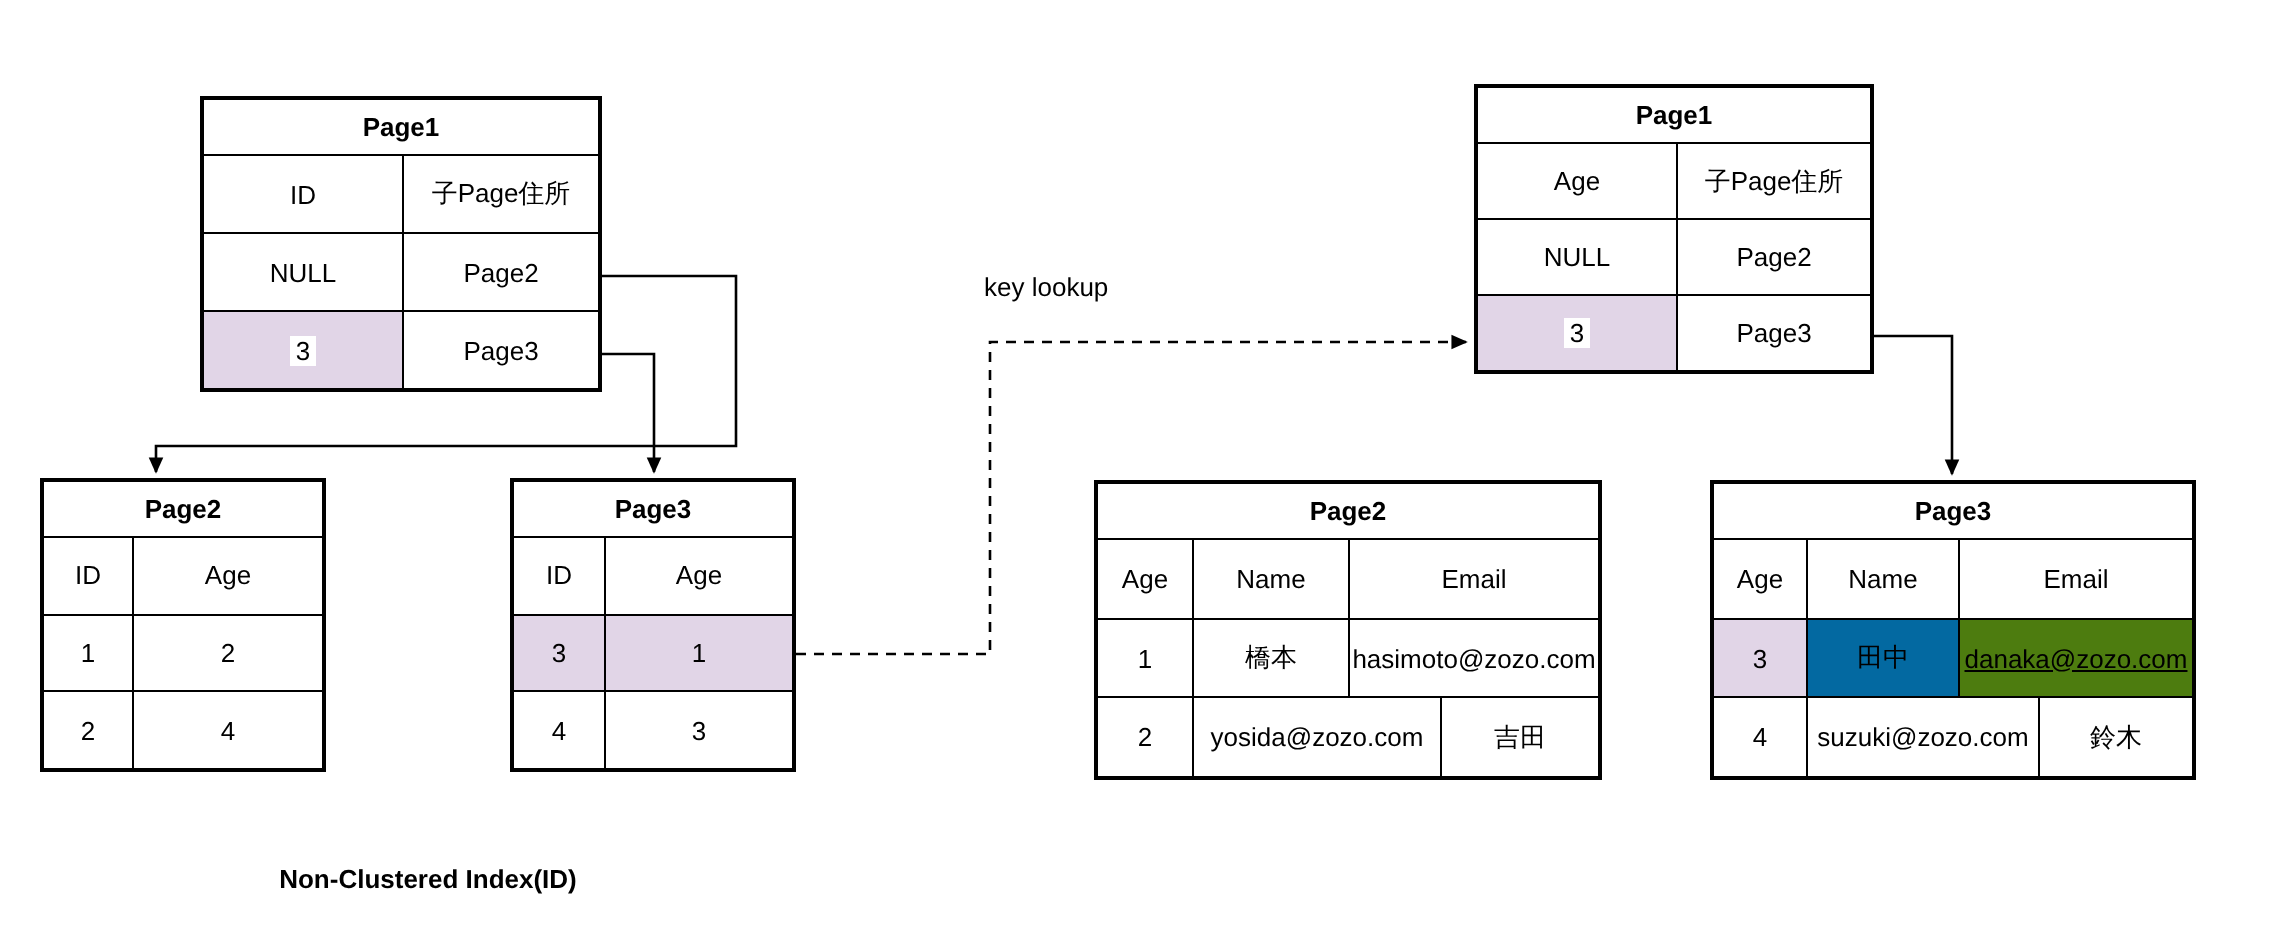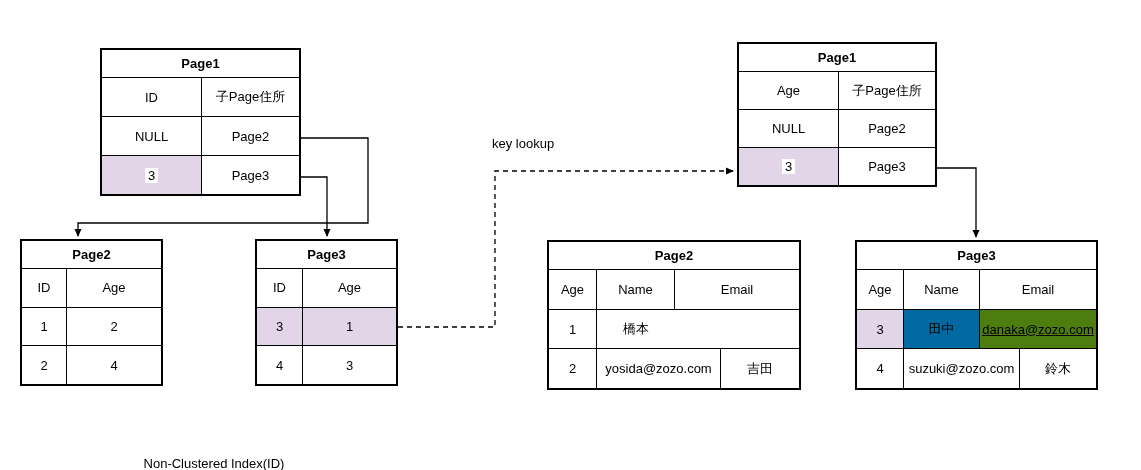--- a/index.html
+++ b/index.html
@@ -176,20 +176,21 @@
   <div class="tbl rp2" style="left:547px; top:240px; width:254px; height:150px;">
     <div class="t-title">Page2</div>
     <div class="t-row">
       <div class="t-cell c1">Age</div>
       <div class="t-cell c2">Name</div>
       <div class="t-cell c3">Email</div>
     </div>
     <div class="t-row">
       <div class="t-cell c1">1</div>
       <div class="t-cell c2">橋本</div>
+      <div class="t-cell c3">hasimoto@zozo.com</div>
     </div>
     <div class="t-row last">
       <div class="t-cell c1">2</div>
       <div class="t-cell c3">yosida@zozo.com</div>
       <div class="t-cell c2">吉田</div>
     </div>
   </div>
 
   <div class="tbl rp3" style="left:855px; top:240px; width:243px; height:150px;">
     <div class="t-title">Page3</div>
@@ -203,15 +204,15 @@
       <div class="t-cell c2 hl" style="background: #0369a1;">田中</div>
       <div class="t-cell c3 hl" style="background: #4d7c0f; text-decoration: underline;">danaka@zozo.com</div>
     </div>
     <div class="t-row last">
       <div class="t-cell c1">4</div>
       <div class="t-cell c3">suzuki@zozo.com</div>
       <div class="t-cell c2">鈴木</div>
     </div>
   </div>
 
-  <div class="caption" style="left:99px; top:456px;">Non-Clustered Index(ID)</div>
+  <div class="caption" style="left:99px; top:432px;font-weight:bold;">Non-Clustered Index(ID)</div>
 
 </div>
 
 </body></html>

